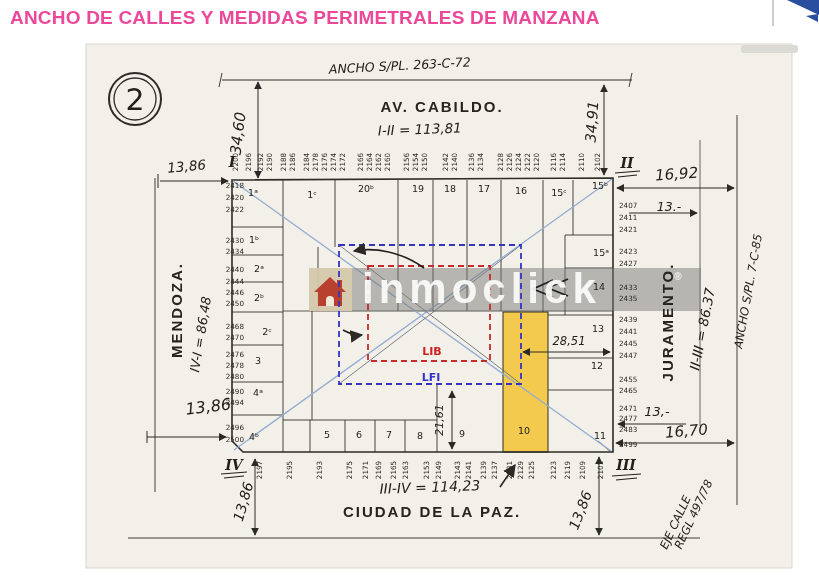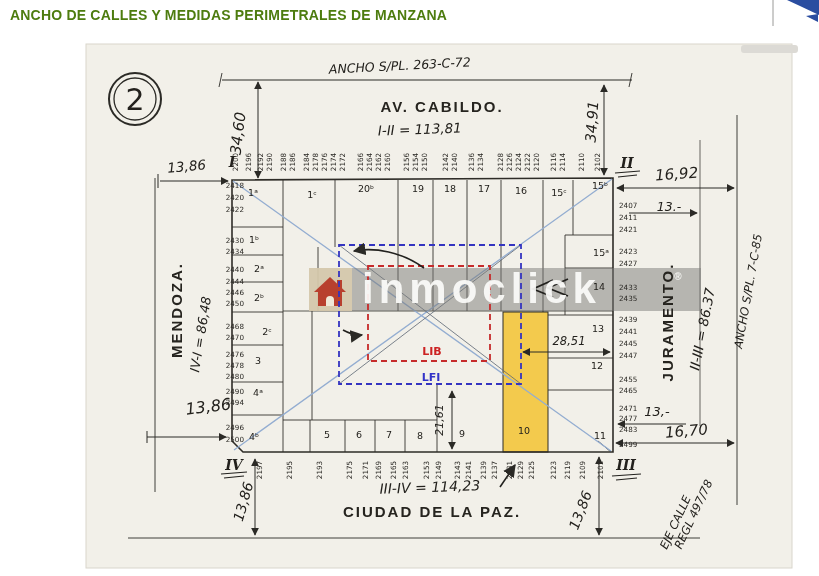--- a/index.html
+++ b/index.html
@@ -1,17 +1,17 @@
 <!DOCTYPE html>
 <html><head>
 <meta charset="utf-8">
 <style>
   html,body{margin:0;padding:0;background:#ffffff;width:819px;height:576px;overflow:hidden;position:relative;
     font-family:"Liberation Sans",sans-serif;}
-  .title{position:absolute;left:10px;top:7px;font-size:14px;font-weight:700;color:#4d7c0f;letter-spacing:0.2px;}
+  .title{position:absolute;left:10px;top:7px;font-size:19px;font-weight:700;color:#ec4899;letter-spacing:0.2px;}
   #plan-svg{position:absolute;left:0;top:0;}
   .hand{font-family:"DejaVu Sans",sans-serif;font-style:italic;fill:#23211d;}
   .print{font-family:"Liberation Sans",sans-serif;font-weight:700;fill:#26241f;letter-spacing:2px;}
   .num{font-family:"DejaVu Sans",sans-serif;fill:#2a2824;}
   .lot{font-family:"DejaVu Sans",sans-serif;fill:#23211d;}
   .serif{font-family:"DejaVu Serif",serif;font-style:italic;font-weight:700;fill:#23211d;}
   .zl{font-family:"DejaVu Sans",sans-serif;font-weight:700;fill:#cc2222;}
   .zf{font-family:"DejaVu Sans",sans-serif;font-weight:700;fill:#3333c8;}
   .wm{font-family:"Liberation Sans",sans-serif;font-weight:700;fill:rgba(252,252,250,0.92);letter-spacing:5px;}
   .wms{font-family:"Liberation Sans",sans-serif;font-weight:700;fill:rgba(252,252,250,0.92);}

